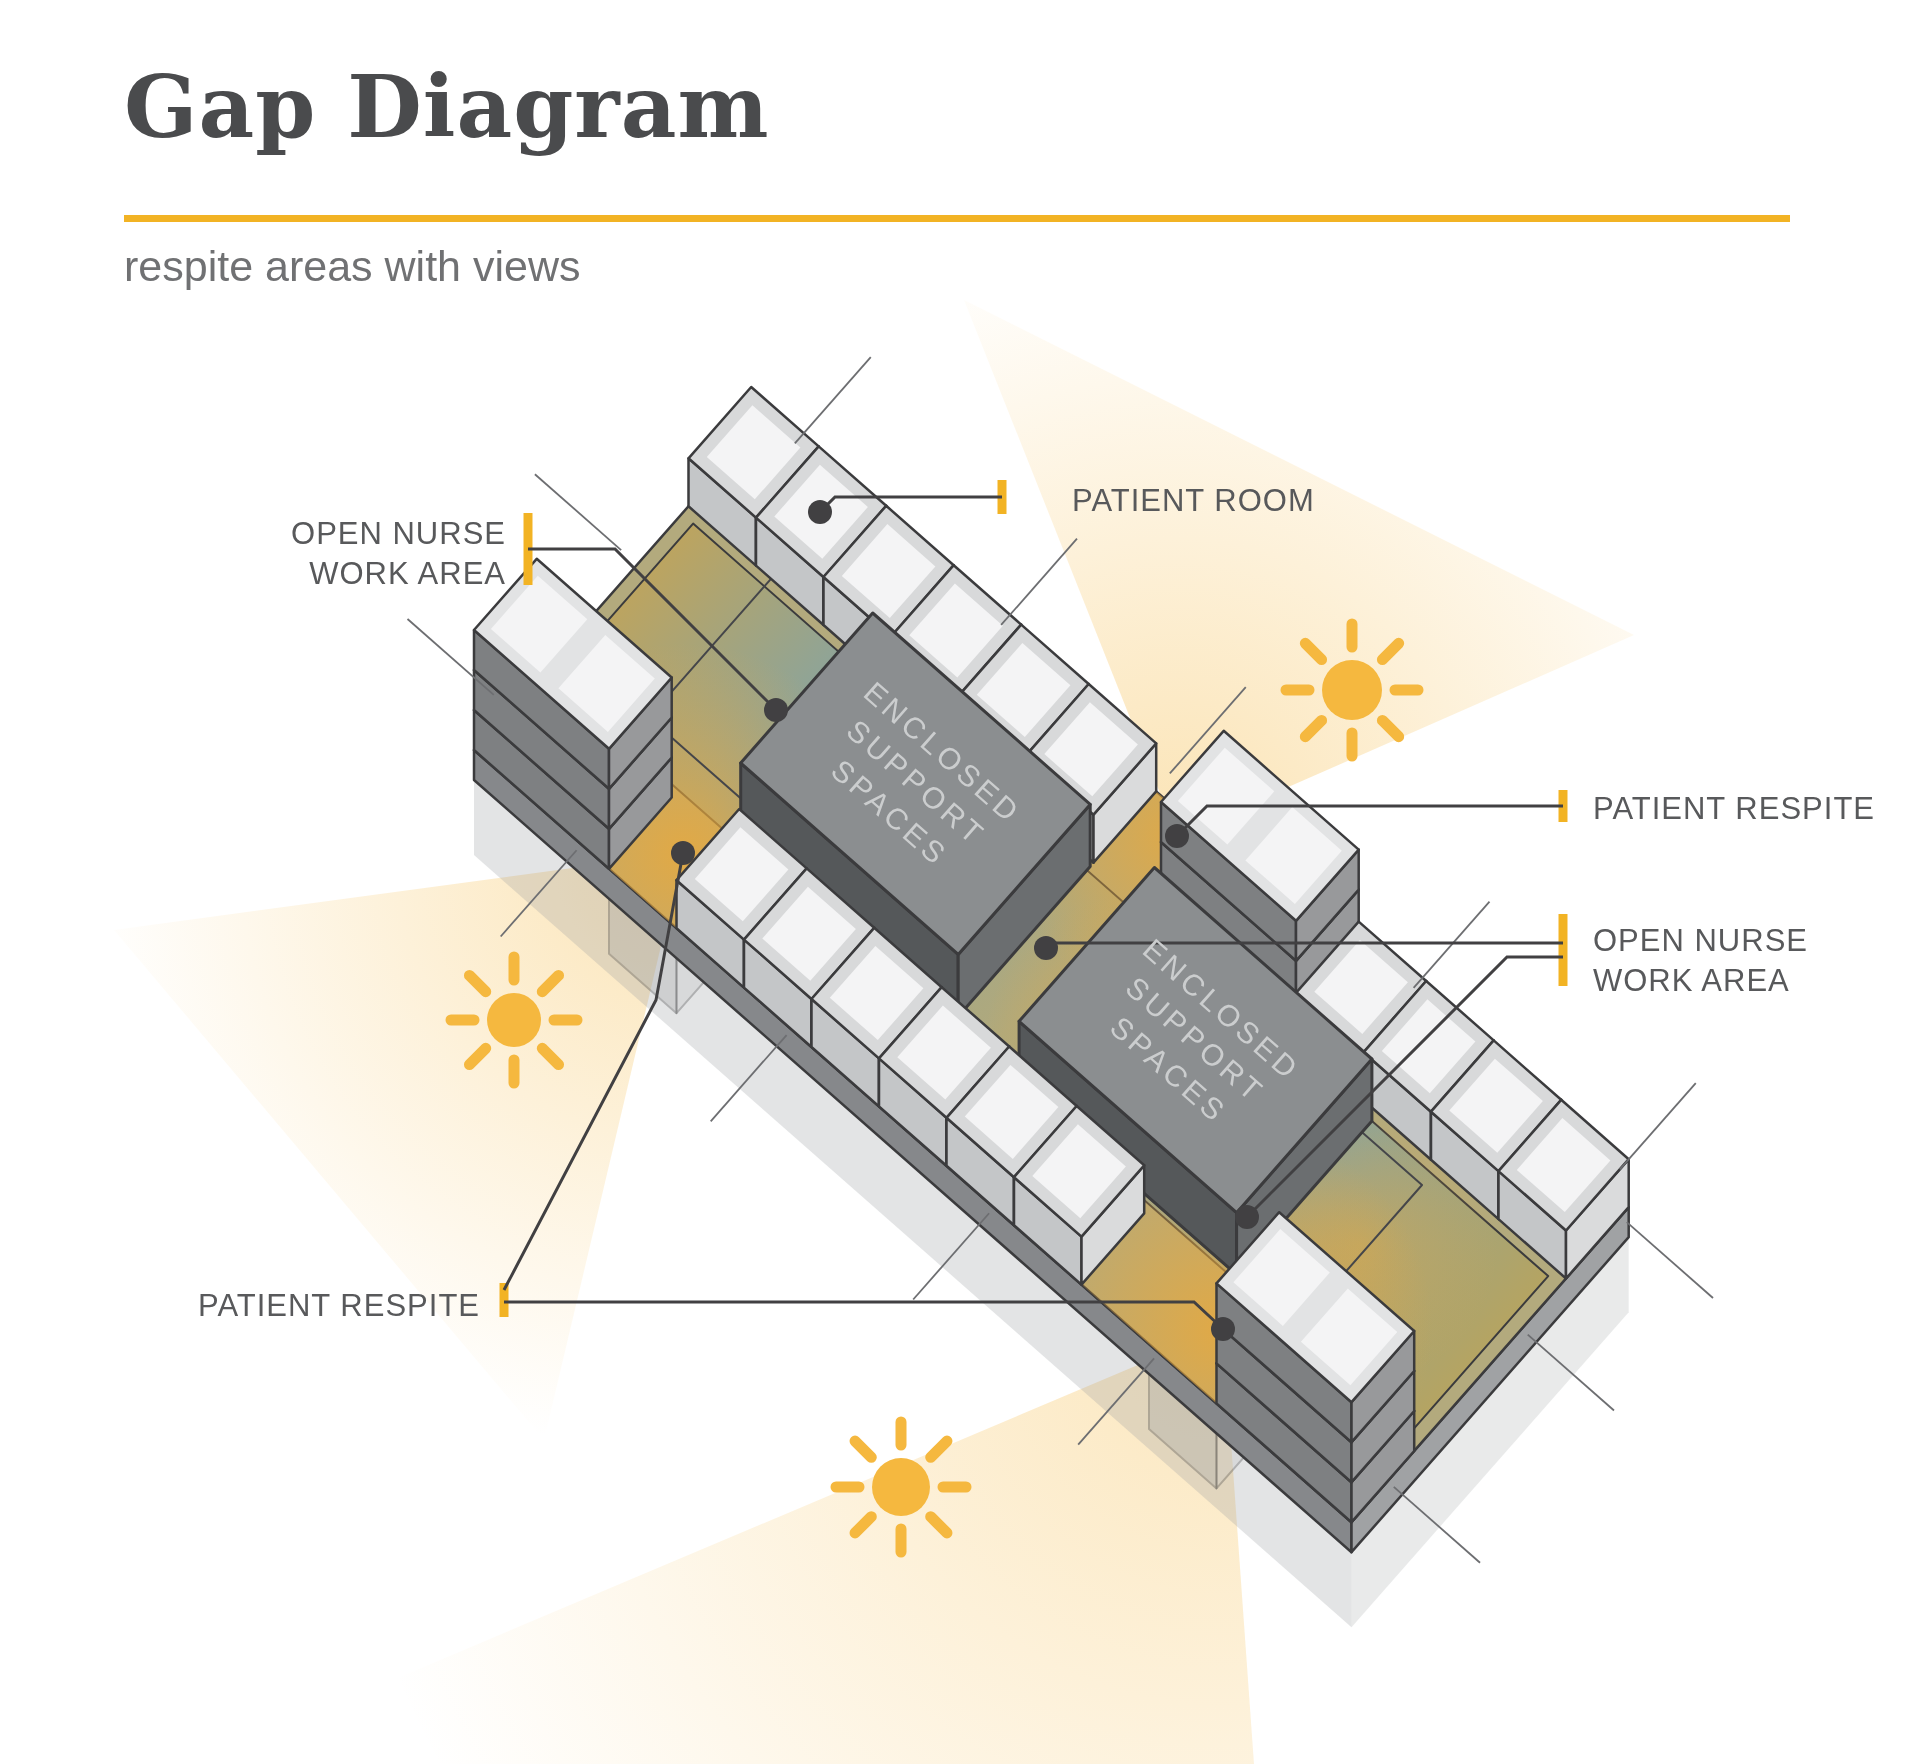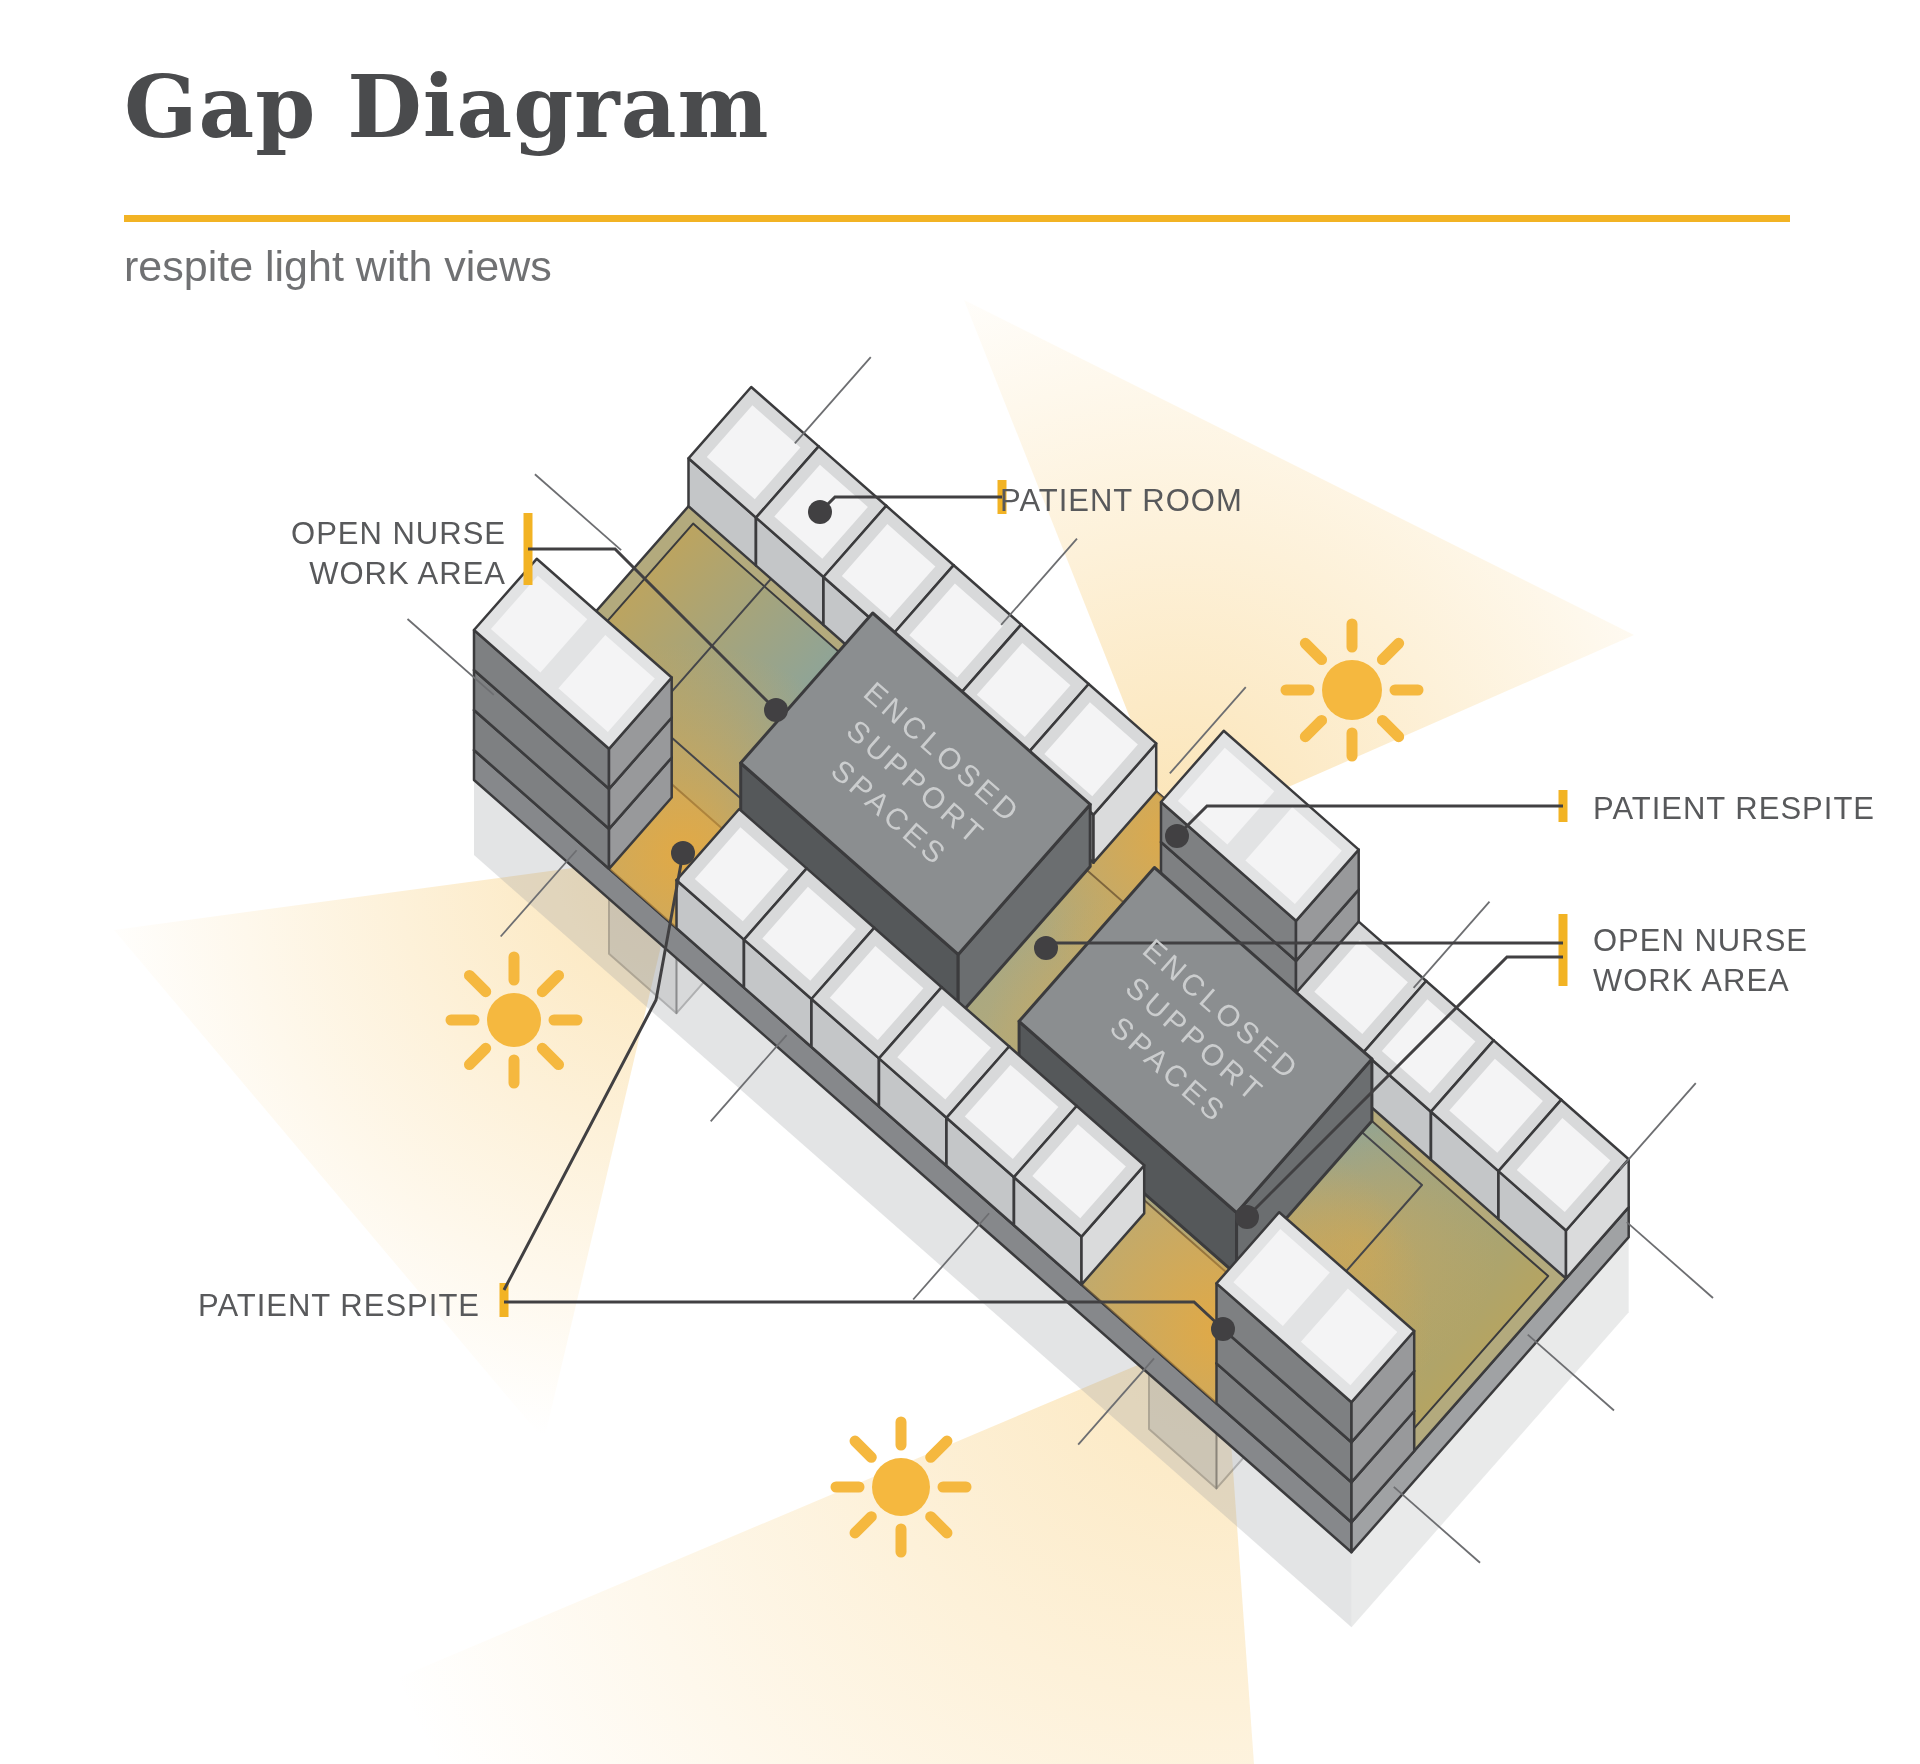--- a/index.html
+++ b/index.html
@@ -7,21 +7,21 @@
         font-family:"Liberation Sans",sans-serif;margin-left:44px;}
   #diagram-svg{position:absolute;left:0;top:0;}
   .overlay{position:absolute;left:0;top:0;width:1920px;height:1764px;pointer-events:none;}
   .title{position:absolute;left:80px;top:56px;font-family:"DejaVu Serif",serif;font-weight:600;
          font-size:86px;color:#4A4B4D;letter-spacing:1px;white-space:nowrap;}
   .rule{position:absolute;left:80px;top:215px;width:1666px;height:7px;}
   .subtitle{position:absolute;left:80px;top:237px;font-size:43px;line-height:58px;color:#707173;}
   .subtitle .b{font-weight:700;color:#525355;}
   .lbl{position:absolute;font-size:31px;line-height:40px;letter-spacing:1px;color:#58595B;white-space:nowrap;}
   #lbl-open-nurse-left{right:1458px;top:514px;text-align:right;}
-  #lbl-patient-room{left:956px;top:481px;text-align:right;}
+  #lbl-patient-room{left:1028px;top:481px;text-align:right;}
   #lbl-patient-respite-right{left:1549px;top:789px;}
   #lbl-open-nurse-right{left:1549px;top:921px;}
   #lbl-patient-respite-left{right:1484px;top:1286px;text-align:right;}
   .support-lbl{position:absolute;width:320px;text-align:center;font-size:30px;line-height:40px;
                letter-spacing:4px;color:#CBCDCE;transform:rotate(41.3deg);}
   #support-box-1{left:712px;top:723px;}
   #support-box-2{left:991px;top:980px;}
 </style>
 </head>
 <body>
@@ -262,21 +262,21 @@
       <line x1="815" y1="1487" x2="792" y2="1487" stroke="#F5B83F" stroke-width="11" stroke-linecap="round"></line>
       <line x1="827.301515190165" y1="1457.301515190165" x2="811.0380592228744" y2="1441.0380592228744" stroke="#F5B83F" stroke-width="11" stroke-linecap="round"></line>
       <line x1="857" y1="1445" x2="857" y2="1422" stroke="#F5B83F" stroke-width="11" stroke-linecap="round"></line>
       <line x1="886.698484809835" y1="1457.301515190165" x2="902.9619407771256" y2="1441.0380592228744" stroke="#F5B83F" stroke-width="11" stroke-linecap="round"></line>
     </svg>
 
   <div class="overlay">
     <div class="title">Gap Diagram</div>
     <div class="rule" id="title-rule" style="background: rgb(242, 179, 36);"></div>
     <div class="subtitle">
-      <div>respite light with views</div>
+      <div>respite areas with views</div>
     </div>
 
     <div class="lbl" id="lbl-open-nurse-left">
       <div>OPEN NURSE</div>
       <div>WORK AREA</div>
     </div>
     <div class="lbl" id="lbl-patient-room">PATIENT ROOM</div>
     <div class="lbl" id="lbl-patient-respite-right">PATIENT RESPITE</div>
     <div class="lbl" id="lbl-open-nurse-right">
       <div>OPEN NURSE</div>

